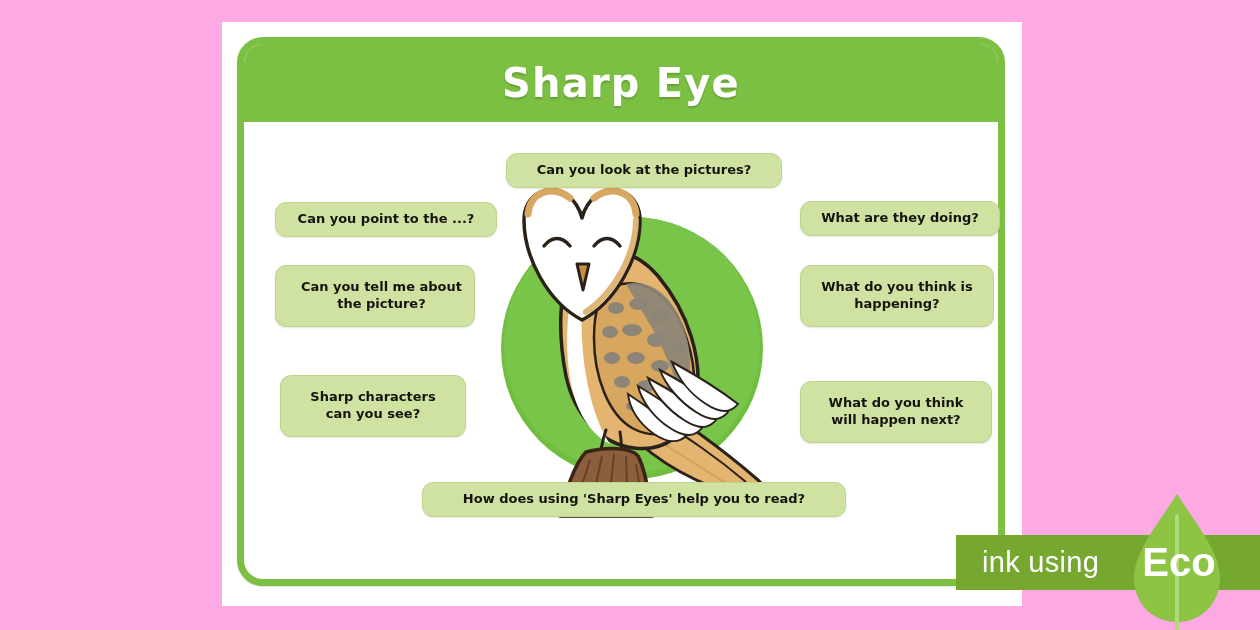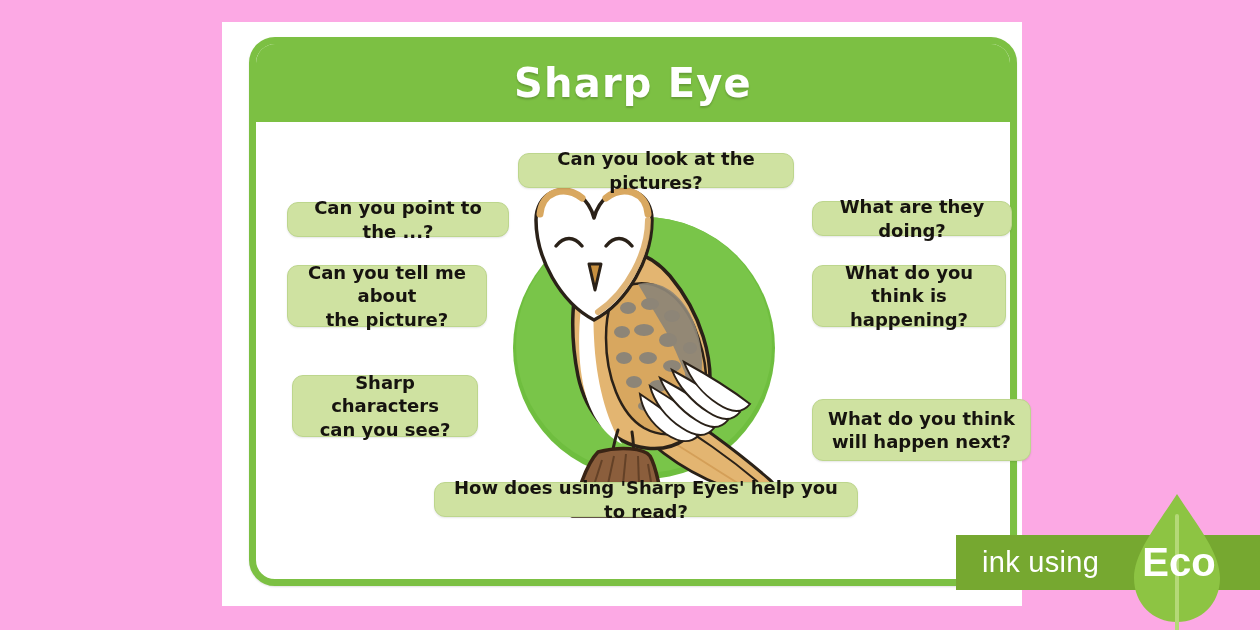--- a/index.html
+++ b/index.html
@@ -36,21 +36,20 @@
     position: absolute;
     left: 237px;
     top: 37px;
     width: 768px;
     height: 549px;
     border: 7px solid #7cc043;
     border-radius: 26px;
     box-sizing: border-box;
     background: #ffffff;
     box-shadow: 0 1px 2px rgba(0,0,0,.12);
-    margin-left: 12px;
   }
 
   
   #header {
     position: absolute;
     left: 0;
     top: 0;
     right: 0;
     height: 78px;
     background: #7cc043;
@@ -79,40 +78,40 @@
 
   
   .pill {
     position: absolute;
     background: #cfe2a1;
     border: 1px solid #bdd68d;
     border-radius: 11px;
     color: #16130f;
     font-family: "DejaVu Sans", sans-serif;
     font-weight: bold;
-    font-size: 18px;
+    font-size: 13px;
     line-height: 1.28;
     text-align: center;
     display: flex;
     align-items: center;
     justify-content: center;
     padding: 7px 12px;
     box-sizing: border-box;
     box-shadow: 0 1px 2px rgba(0,0,0,.10);
   }
   .pill span { display: block; white-space: pre-line; }
 
   
   #pill-top      { left: 262px; top: 31px;  width: 276px; height: 35px; }
   #pill-l1       { left: 31px;  top: 80px;  width: 222px; height: 35px; }
   #pill-l2       { left: 31px;  top: 143px; width: 200px; height: 62px; justify-content: flex-end; }
   #pill-l3       { left: 36px;  top: 253px; width: 186px; height: 62px; }
   #pill-r1       { left: 556px; top: 79px;  width: 200px; height: 35px; }
   #pill-r2       { left: 556px; top: 143px; width: 194px; height: 62px; }
-  #pill-r3       { left: 556px; top: 277px; width: 219px; height: 62px; }
+  #pill-r3       { left: 556px; top: 259px; width: 192px; height: 62px; }
   #pill-bottom   { left: 178px; top: 360px; width: 424px; height: 35px; text-align: center; }
 
   
   #owl-wrap {
     position: absolute;
     left: 238px;
     top: 58px;
     width: 300px;
     height: 340px;
   }

